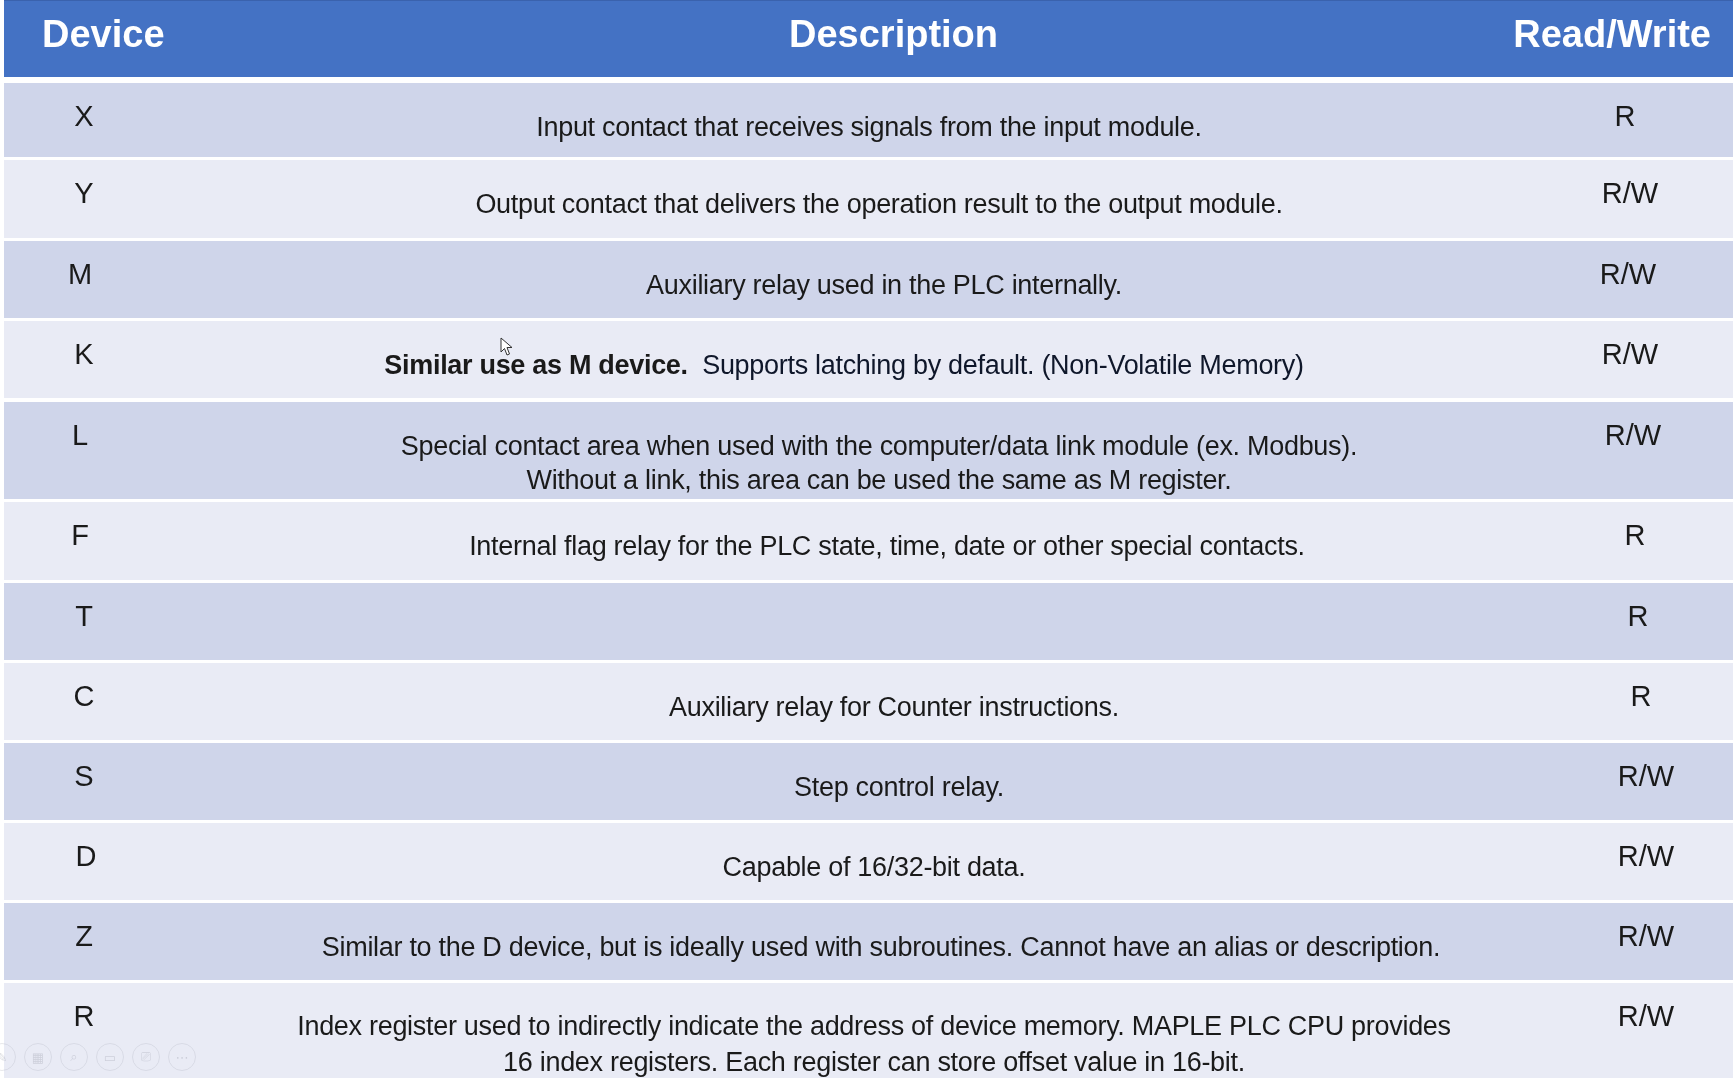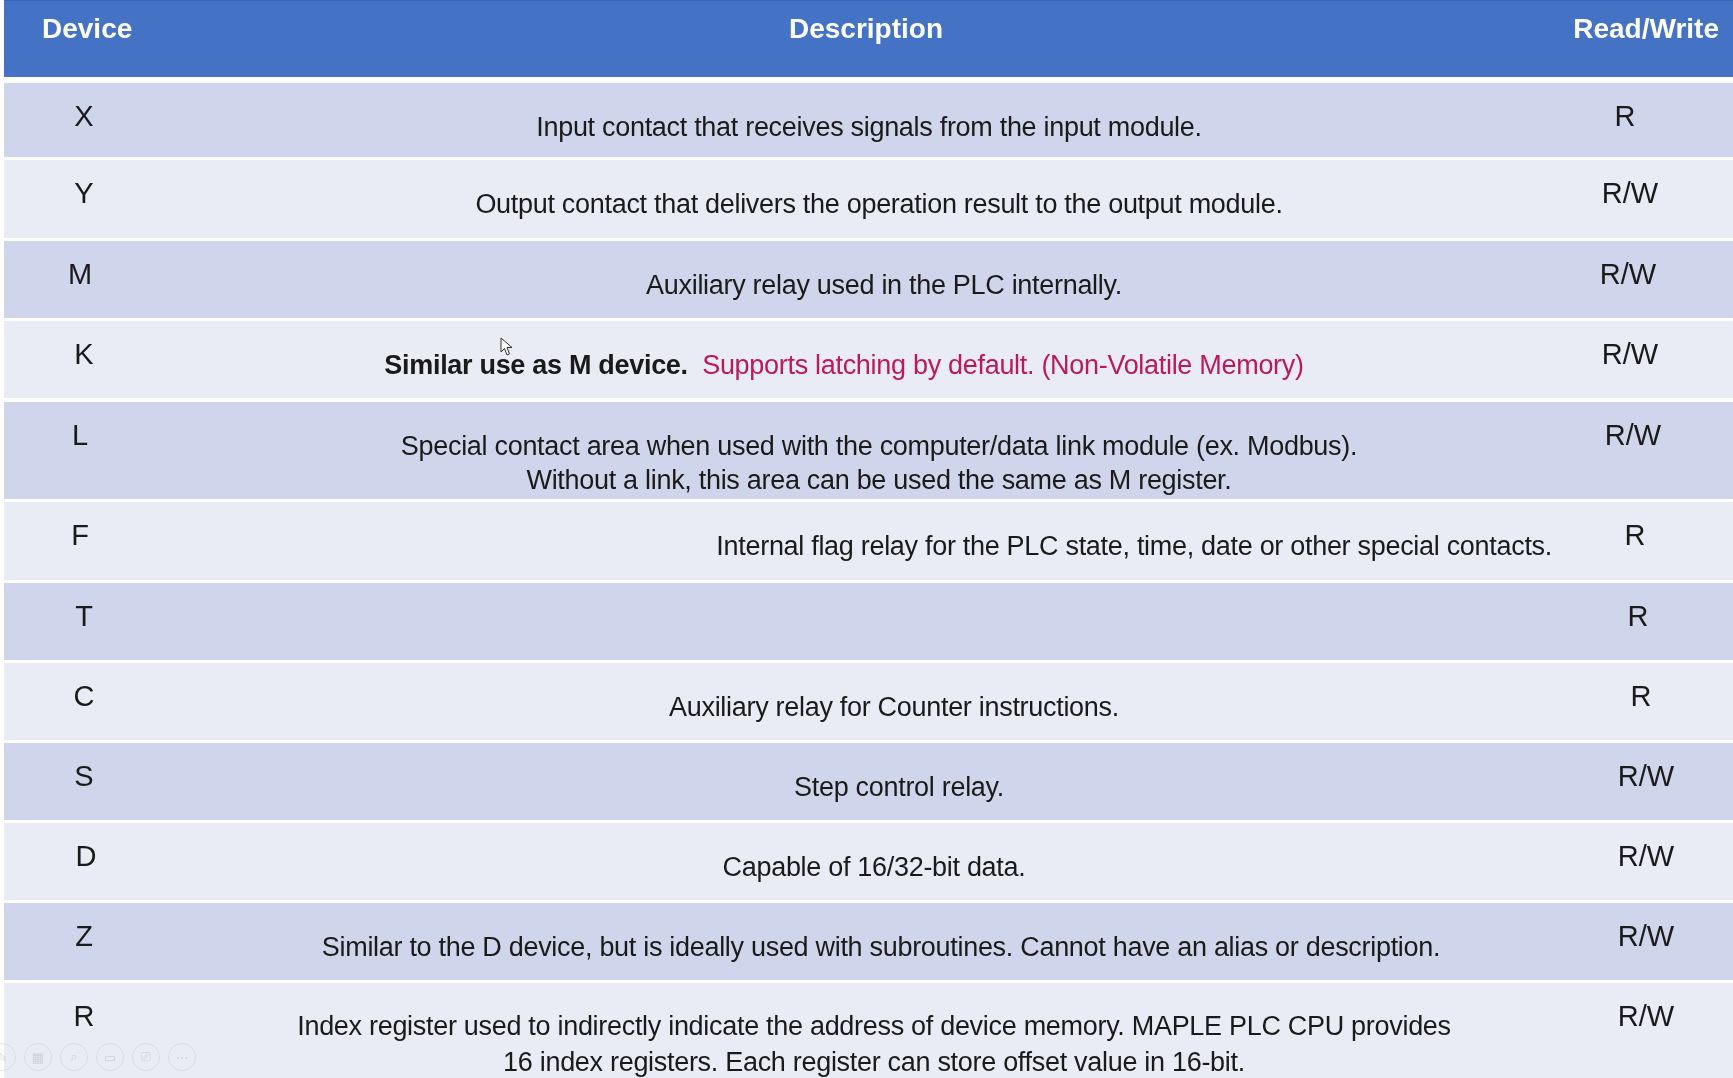--- a/index.html
+++ b/index.html
@@ -19,31 +19,31 @@
   }
   .header {
     position: absolute;
     left: 4px;
     top: 0;
     width: 1729px;
     height: 76px;
     background: #4472c4;
     color: #ffffff;
     font-weight: bold;
-    font-size: 28px;
+    font-size: 38px;
     border-top: 1px solid #3a62ad;
   }
   .header span {
     position: absolute;
     top: 12px;
     white-space: nowrap;
   }
   .h-device { left: 38px; }
   .h-desc { left: 785px; }
-  .h-rw { right: 14px; }
+  .h-rw { right: 22px; }
 
   .row {
     position: absolute;
     left: 4px;
     width: 1729px;
     color: #1a1a1a;
     font-size: 27px;
   }
   .row.dark { background: #cfd5ea; }
   .row.light { background: #e9ebf5; }
@@ -67,21 +67,21 @@
   }
   .cell-desc .line { display: block; white-space: nowrap; margin-top: -9px; }
   .cell-desc .line:first-child { margin-top: 6px; }
   .cell-rw {
     position: absolute;
     width: 120px;
     text-align: center;
     top: 17px;
     font-size: 29px;
   }
-  .red { color: #be185d; }
+  .red { color: #0f172a; }
 
   .cursor {
     position: absolute;
     left: 500px;
     top: 337px;
     width: 14px;
     height: 20px;
     pointer-events: none;
   }
 
@@ -155,21 +155,21 @@
     <span class="cell-device" style="left:-4px;">L</span>
     <span class="cell-desc" style="left:210px;">
       <span class="line">Special contact area when used with the computer/data link module (ex. Modbus).</span>
       <span class="line">Without a link, this area can be used the same as M register.</span>
     </span>
     <span class="cell-rw" style="left:1569px;">R/W</span>
   </div>
 
   <div class="row light" style="top:502px;height:78px;">
     <span class="cell-device" style="left:-4px;">F</span>
-    <span class="cell-desc" style="left:218px;text-align:right;">
+    <span class="cell-desc" style="left:218px;">
       <span class="line">Internal flag relay for the PLC state, time, date or other special contacts.</span>
     </span>
     <span class="cell-rw" style="left:1571px;">R</span>
   </div>
 
   <div class="row dark" style="top:583px;height:77px;">
     <span class="cell-device">T</span>
     <span class="cell-rw" style="left:1574px;">R</span>
   </div>
 

